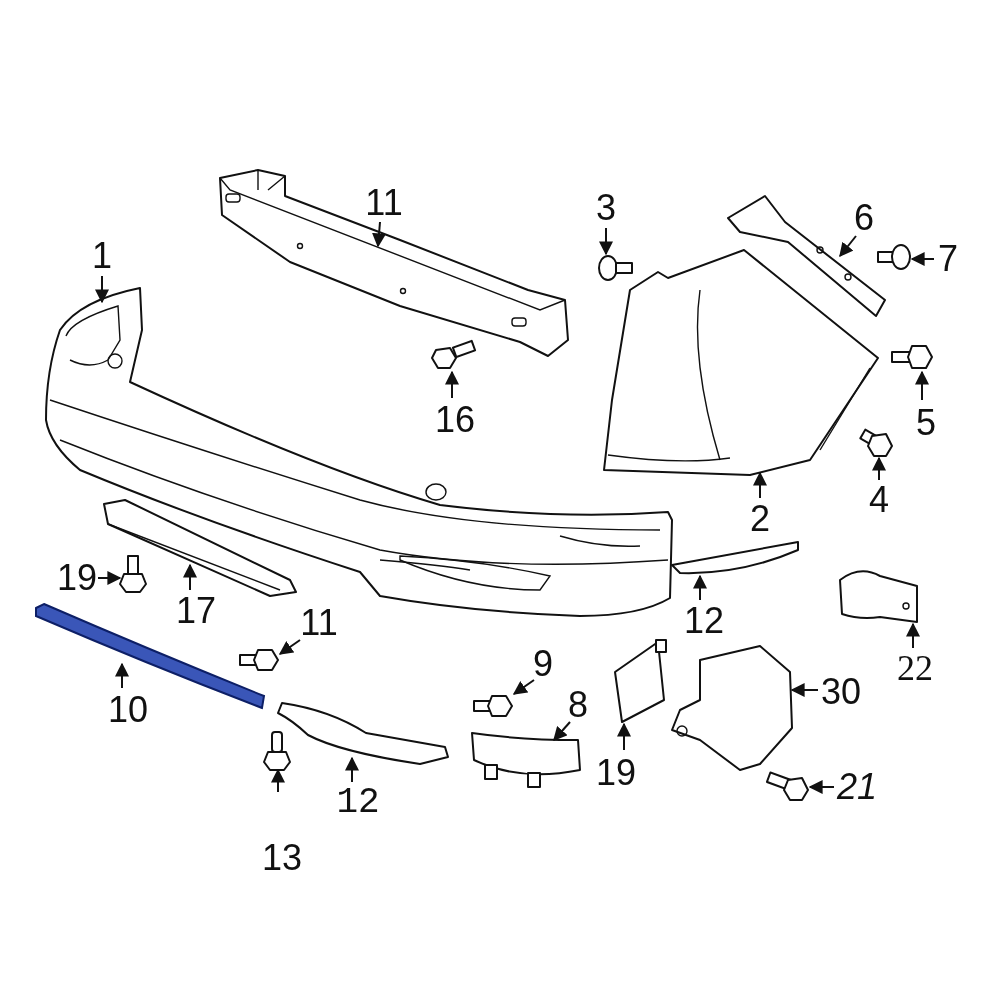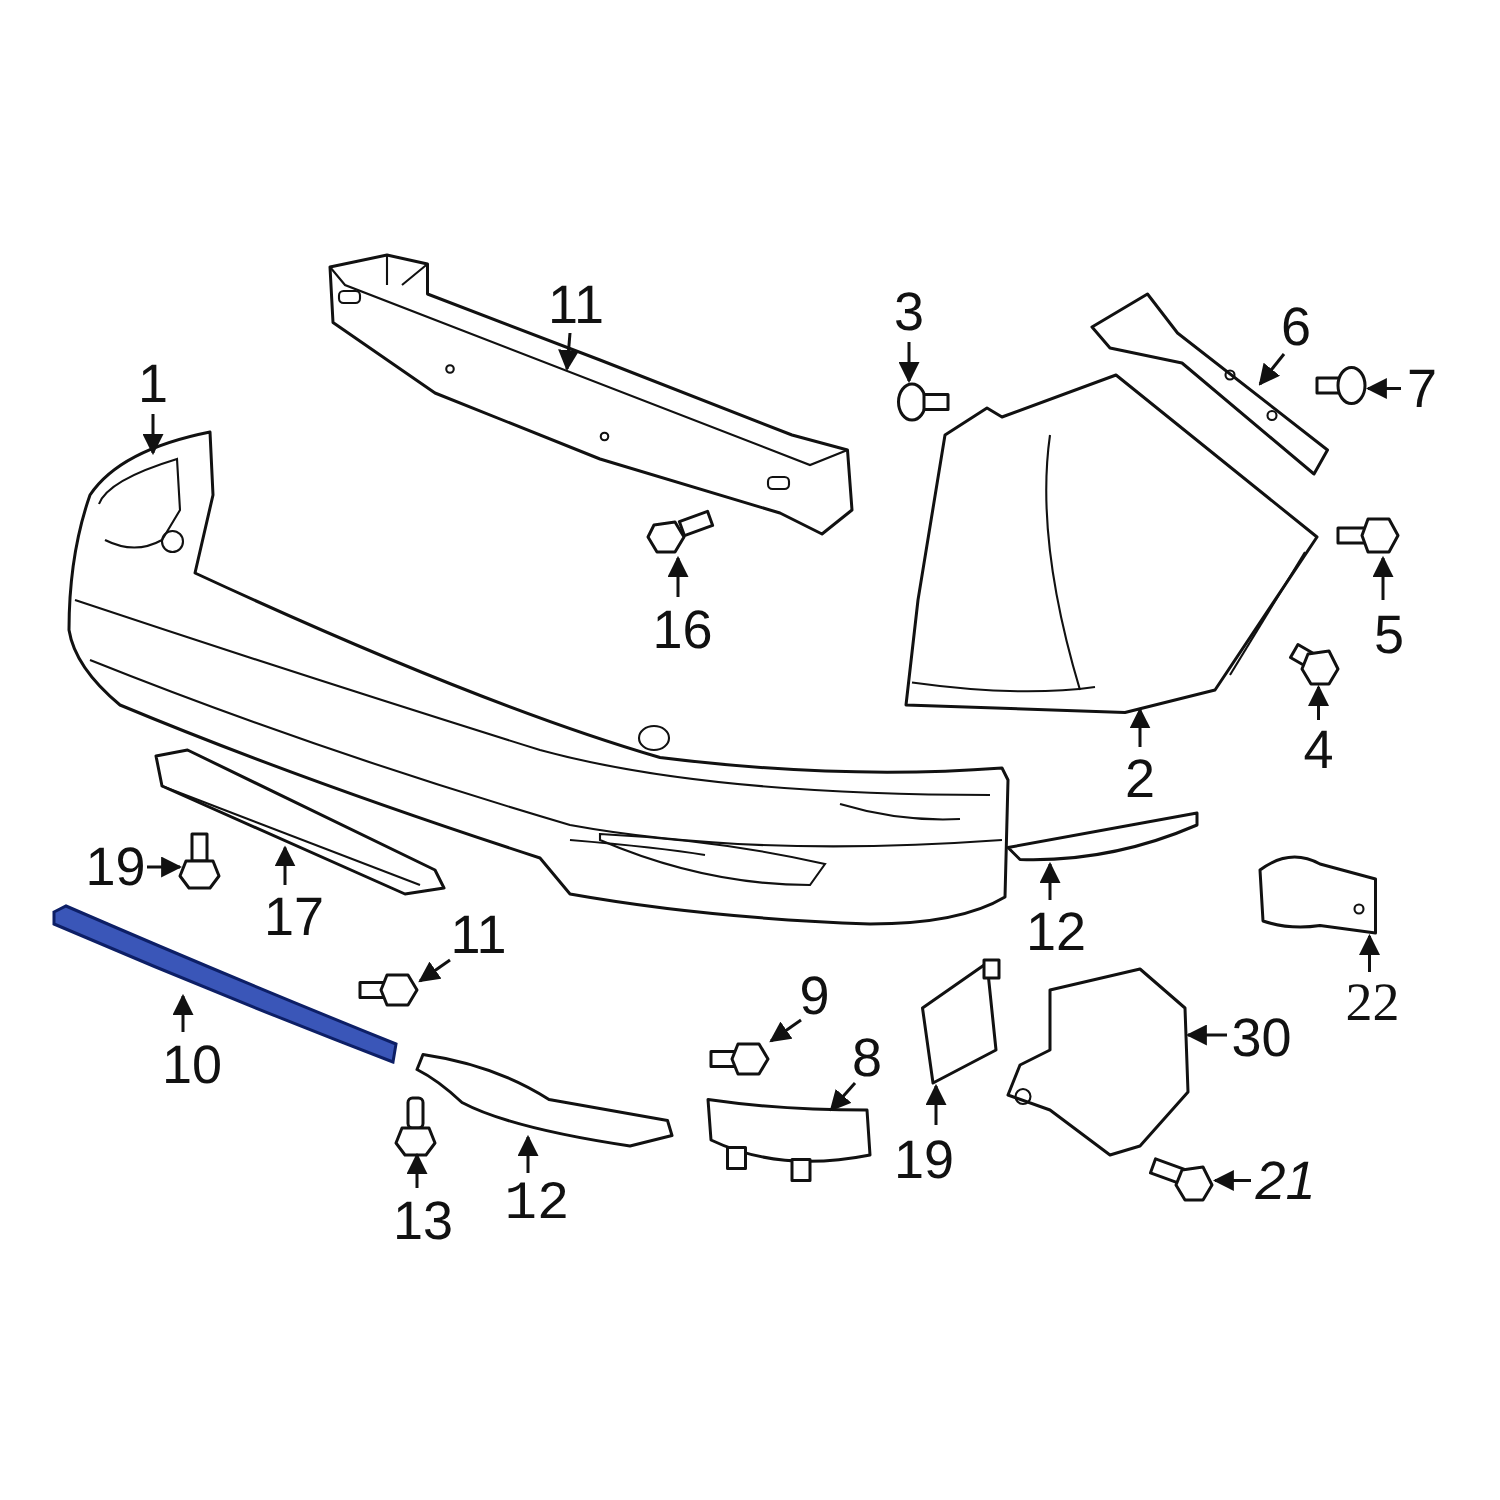--- a/index.html
+++ b/index.html
@@ -168,21 +168,21 @@
     <div class="callout" style="left: 606px; top: 208px;">3</div>
     <div class="callout" style="left: 879px; top: 500px;">4</div>
     <div class="callout" style="left: 926px; top: 423px;">5</div>
     <div class="callout" style="left: 864px; top: 218px;">6</div>
     <div class="callout" style="left: 948px; top: 259px;">7</div>
     <div class="callout" style="left: 578px; top: 705px;">8</div>
     <div class="callout" style="left: 543px; top: 664px;">9</div>
     <div class="callout" style="left: 128px; top: 710px;">10</div>
     <div class="callout" style="left: 319px; top: 623px;">11</div>
     <div class="callout" style="left: 358px; top: 803px; font-family: Liberation Mono, monospace;">12</div>
-    <div class="callout" style="left: 282px; top: 814px; text-align: center;">13</div>
+    <div class="callout" style="left: 282px; top: 858px; text-align: center;">13</div>
     <div class="callout" style="left: 704px; top: 621px;">12</div>
     <div class="callout" style="left: 384px; top: 203px;">11</div>
     <div class="callout" style="left: 455px; top: 420px;">16</div>
     <div class="callout" style="left: 196px; top: 611px;">17</div>
     <div class="callout" style="left: 77px; top: 578px;">19</div>
     <div class="callout" style="left: 616px; top: 773px;">19</div>
     <div class="callout" style="left: 841px; top: 692px;">30</div>
     <div class="callout" style="left: 857px; top: 787px; font-style: italic;">21</div>
     <div class="callout" style="left: 915px; top: 668px; font-family: Liberation Serif, serif;">22</div>
   </div>

